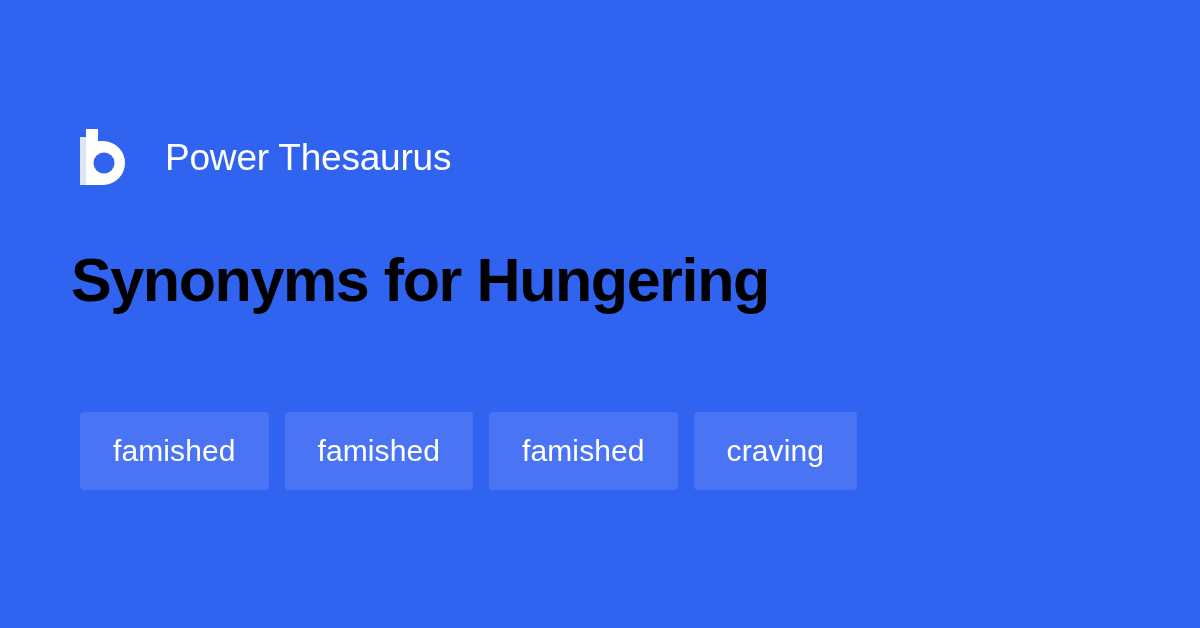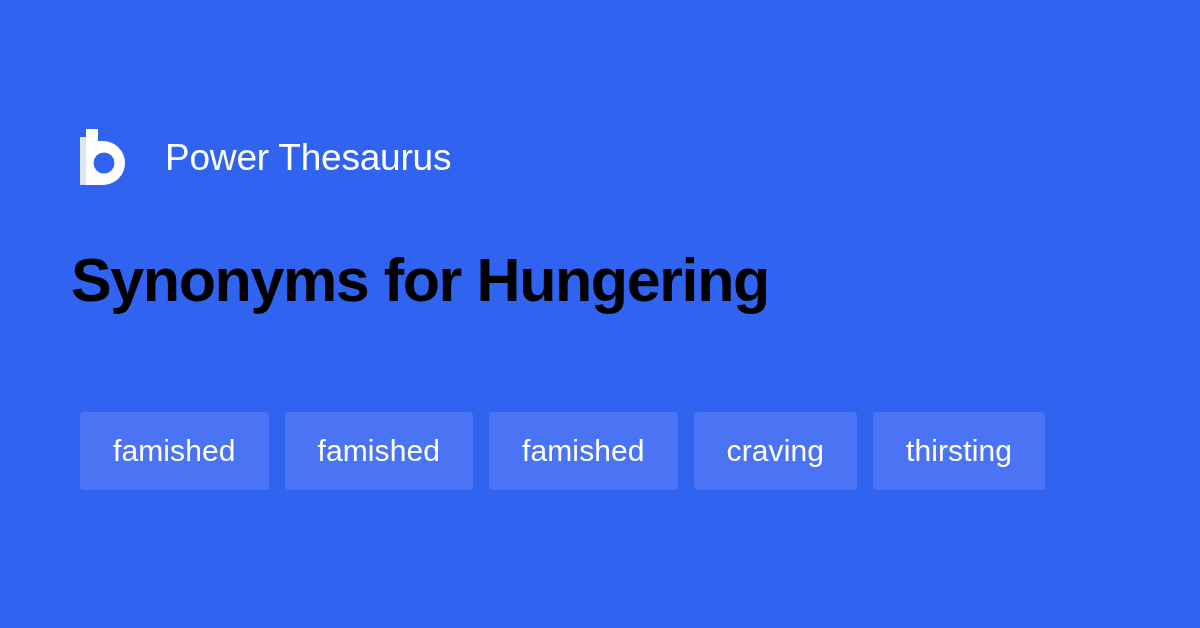--- a/index.html
+++ b/index.html
@@ -123,18 +123,15 @@
     </div>
     <div class="chip">
       <span class="chip-label">famished</span>
     </div>
     <div class="chip">
       <span class="chip-label">famished</span>
     </div>
     <div class="chip">
       <span class="chip-label">craving</span>
     </div>
-    <div class="chip">
-      <span class="chip-label">thirsting</span>
-    </div>
   </div>
 
 </div>
 
 </body></html>

